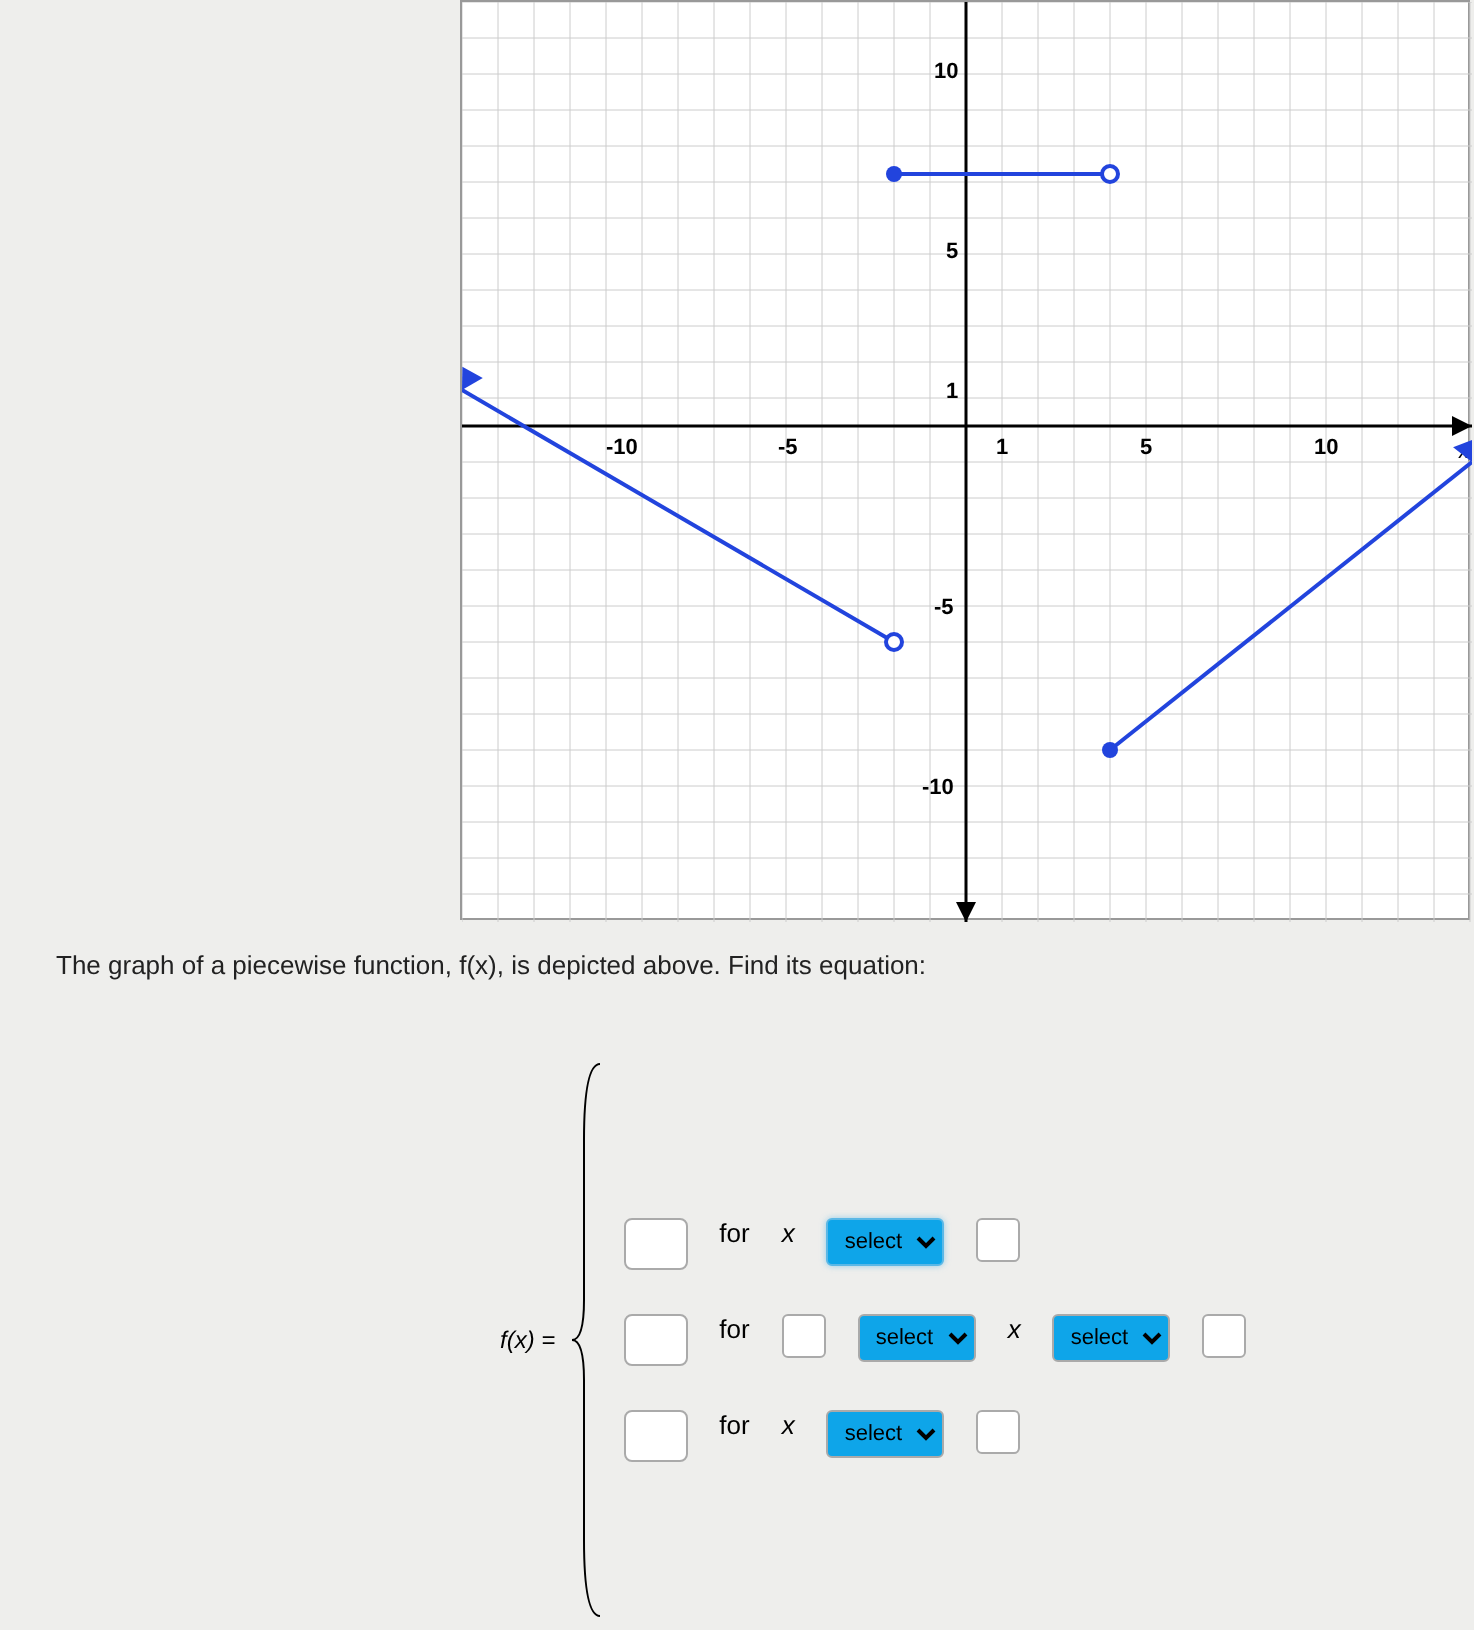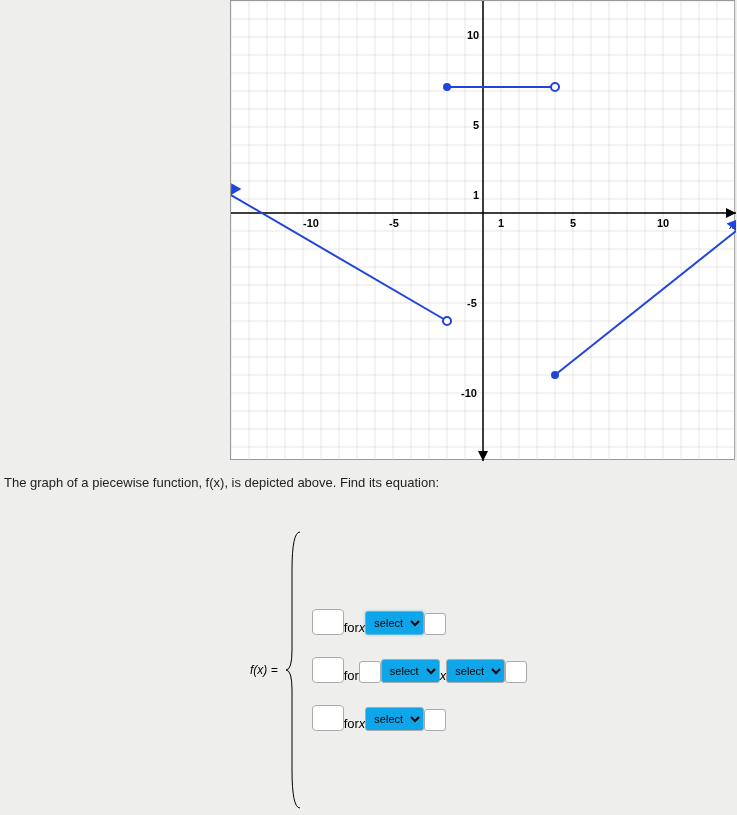--- a/index.html
+++ b/index.html
@@ -12,21 +12,21 @@
     .graph-container {
       margin-left: 230px;
       margin-top: 0;
       background: white;
       border: 1px solid #999;
       width: 505px;
       height: 460px;
       position: relative;
     }
     .description {
-      margin: 15px 0 0 4px;
+      margin: 15px 0 0 28px;
       font-size: 13px;
       color: #222;
     }
     .equation-area {
       display: flex;
       align-items: center;
       margin-top: 40px;
       margin-left: 250px;
     }
     .fx-label {
@@ -40,22 +40,22 @@
     }
     .rows {
       display: flex;
       flex-direction: column;
       gap: 22px;
       margin-left: 8px;
       padding: 60px 0;
     }
     .row {
       display: flex;
-      align-items: flex-end;
-      gap: 0;
+      align-items: flex-start;
+      gap: 16px;
       font-size: 13px;
     }
     .input-box {
       width: 32px;
       height: 26px;
       border: 1px solid #aaa;
       border-radius: 4px;
       text-align: center;
       font-size: 12px;
       background: #fff;

